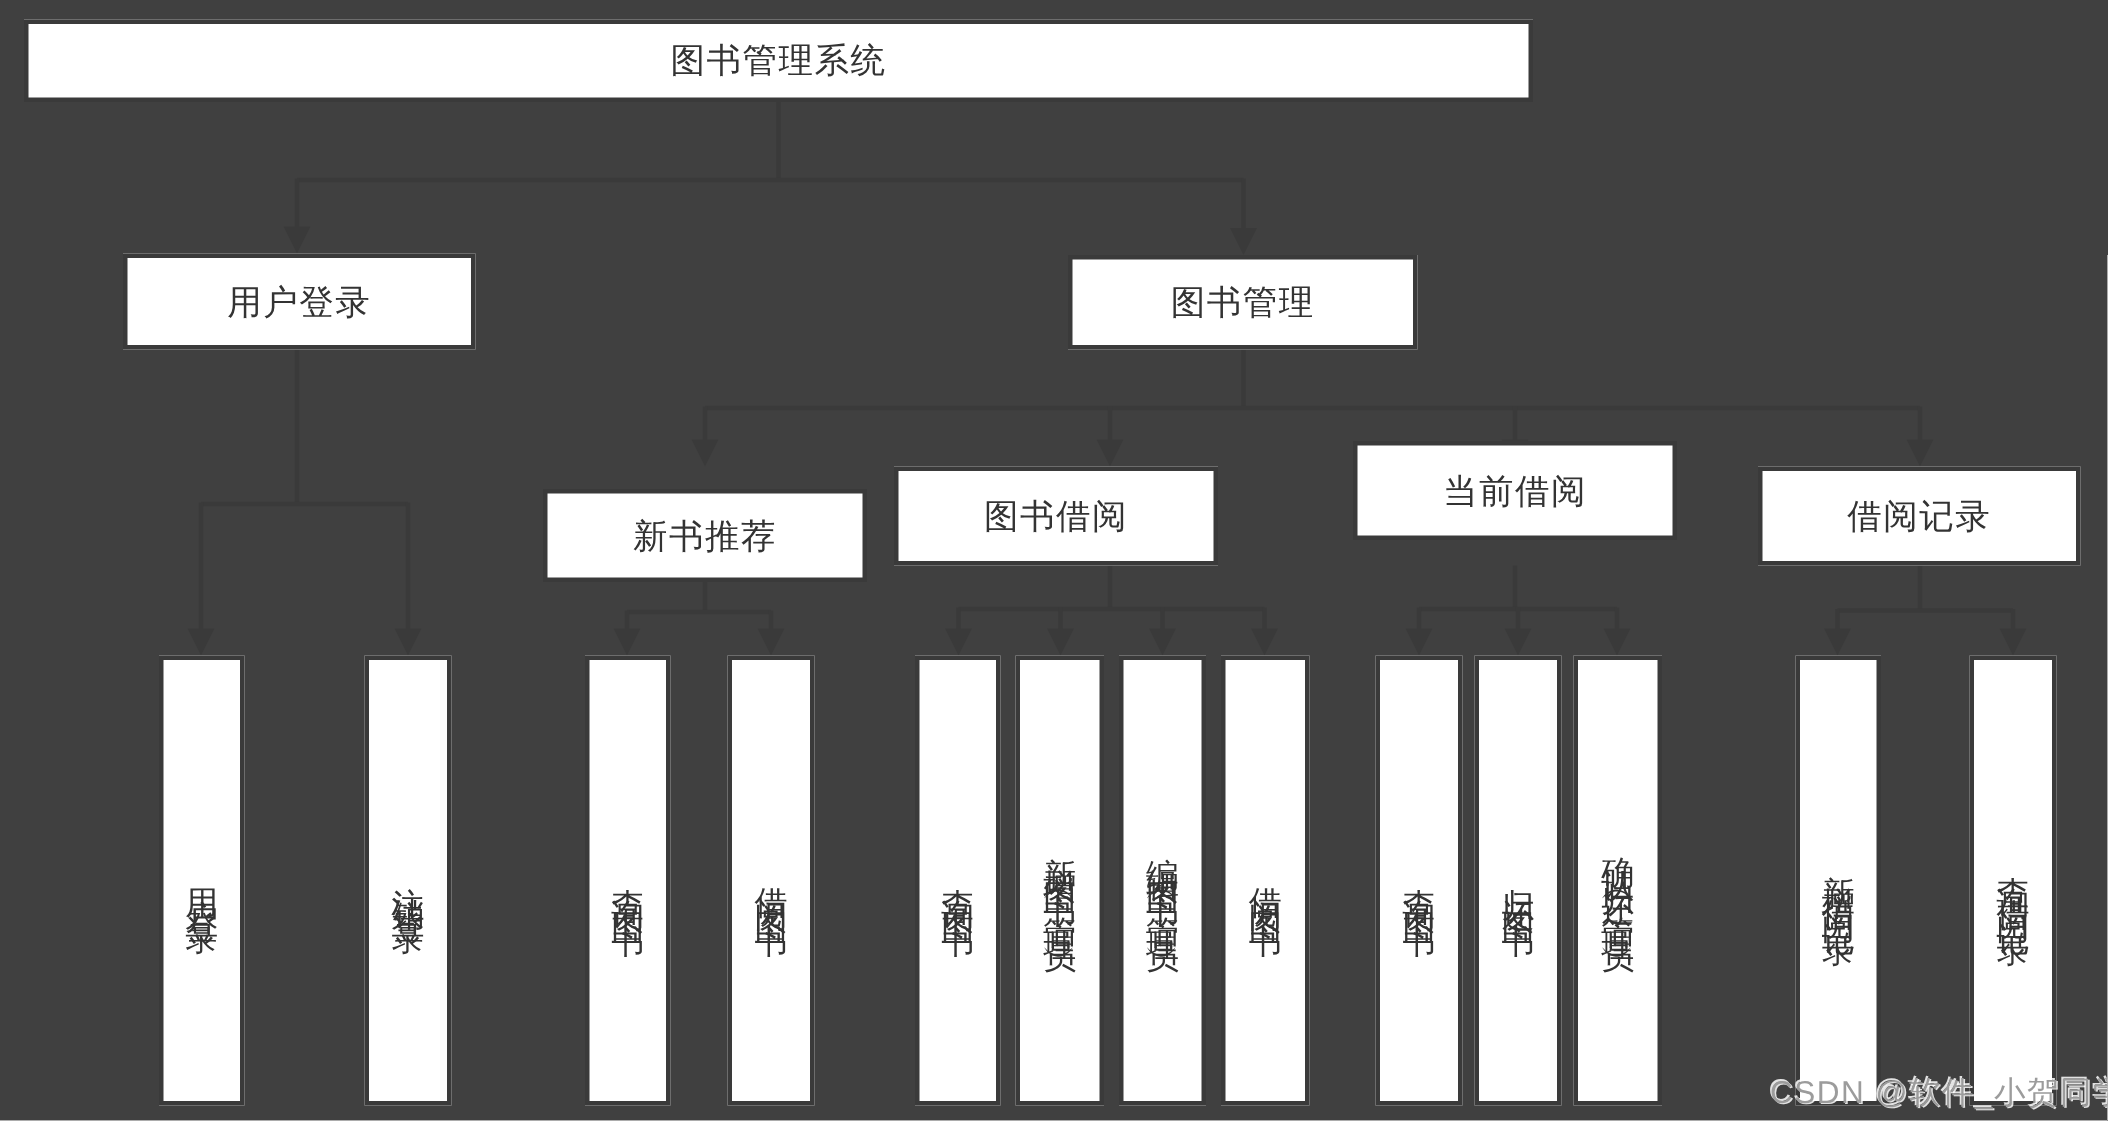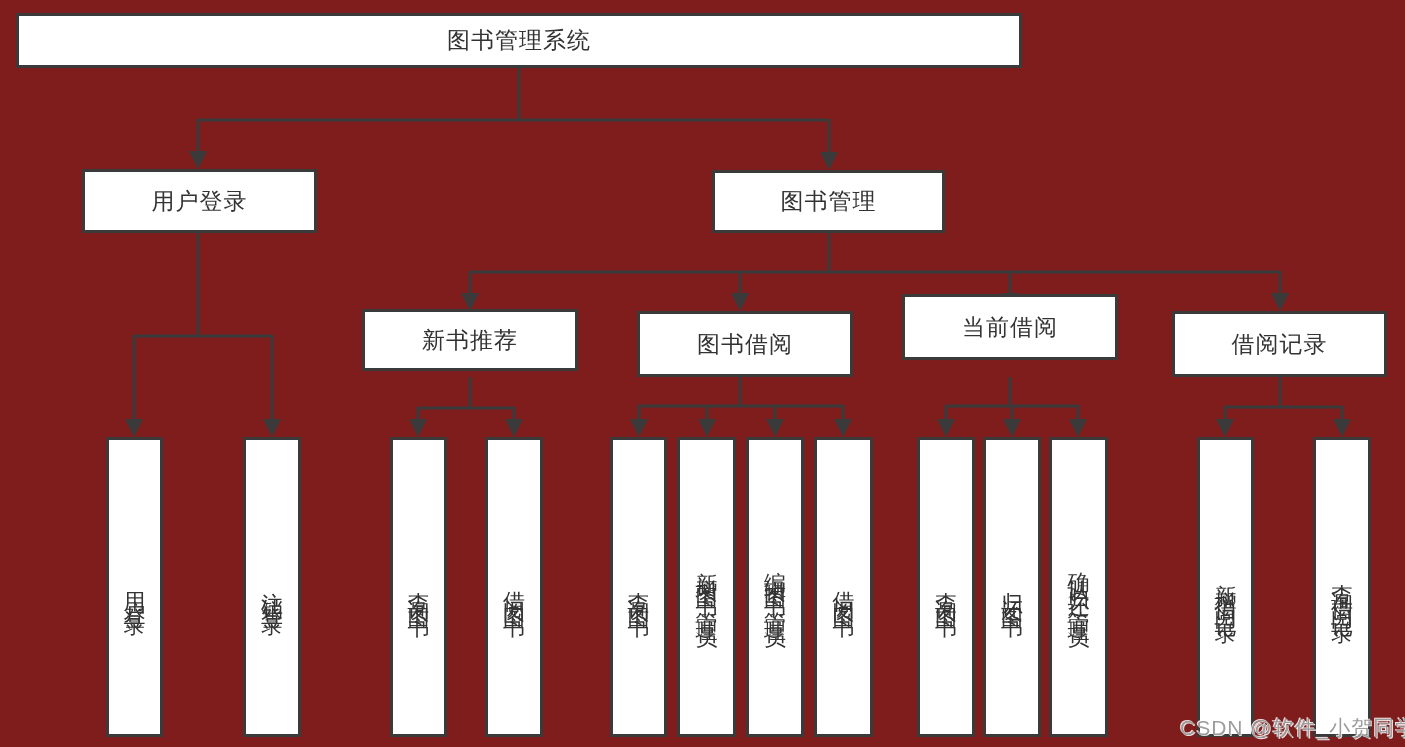--- a/index.html
+++ b/index.html
@@ -5,21 +5,21 @@
   html, body {
     margin: 0;
     padding: 0;
     background: #ffffff;
     font-family: "Liberation Sans", "DejaVu Sans", sans-serif;
   }
   .canvas {
     position: relative;
     width: 1405px;
     height: 747px;
-    background: #7f1d1d;
+    background: #404040;
     overflow: hidden;
   }
   .connectors {
     position: absolute;
     left: 0;
     top: 0;
     pointer-events: none;
   }
   .box {
     position: absolute;
@@ -131,22 +131,22 @@
       <path d="M1225 437 L1216 419 L1234 419 Z"></path>
       <path d="M1342 437 L1333 419 L1351 419 Z"></path>
     </g>
   </svg>
 
   <div class="box" style="left:16px; top:13px; width:1006px; height:55px;">图书管理系统</div>
 
   <div class="box" style="left:82px; top:169px; width:235px; height:64px;">用户登录</div>
   <div class="box" style="left:712px; top:170px; width:233px; height:63px;">图书管理</div>
 
-  <div class="box" style="left:362px; top:309px; width:216px; height:62px;">新书推荐</div>
-  <div class="box" style="left:637px; top:311px; width:216px; height:66px;">图书借阅</div>
+  <div class="box" style="left:362px; top:326px; width:216px; height:62px;">新书推荐</div>
+  <div class="box" style="left:596px; top:311px; width:216px; height:66px;">图书借阅</div>
   <div class="box" style="left:902px; top:294px; width:216px; height:66px;">当前借阅</div>
   <div class="box" style="left:1172px; top:311px; width:215px; height:66px;">借阅记录</div>
 
   <div class="box leaf" style="left:106px; top:437px; width:57px; height:300px;">用户登录</div>
   <div class="box leaf" style="left:243px; top:437px; width:58px; height:300px;">注销登录</div>
 
   <div class="box leaf" style="left:390px; top:437px; width:57px; height:300px;">查询图书</div>
   <div class="box leaf" style="left:485px; top:437px; width:58px; height:300px;">借阅图书</div>
 
   <div class="box leaf" style="left:610px; top:437px; width:57px; height:300px;">查询图书</div>

